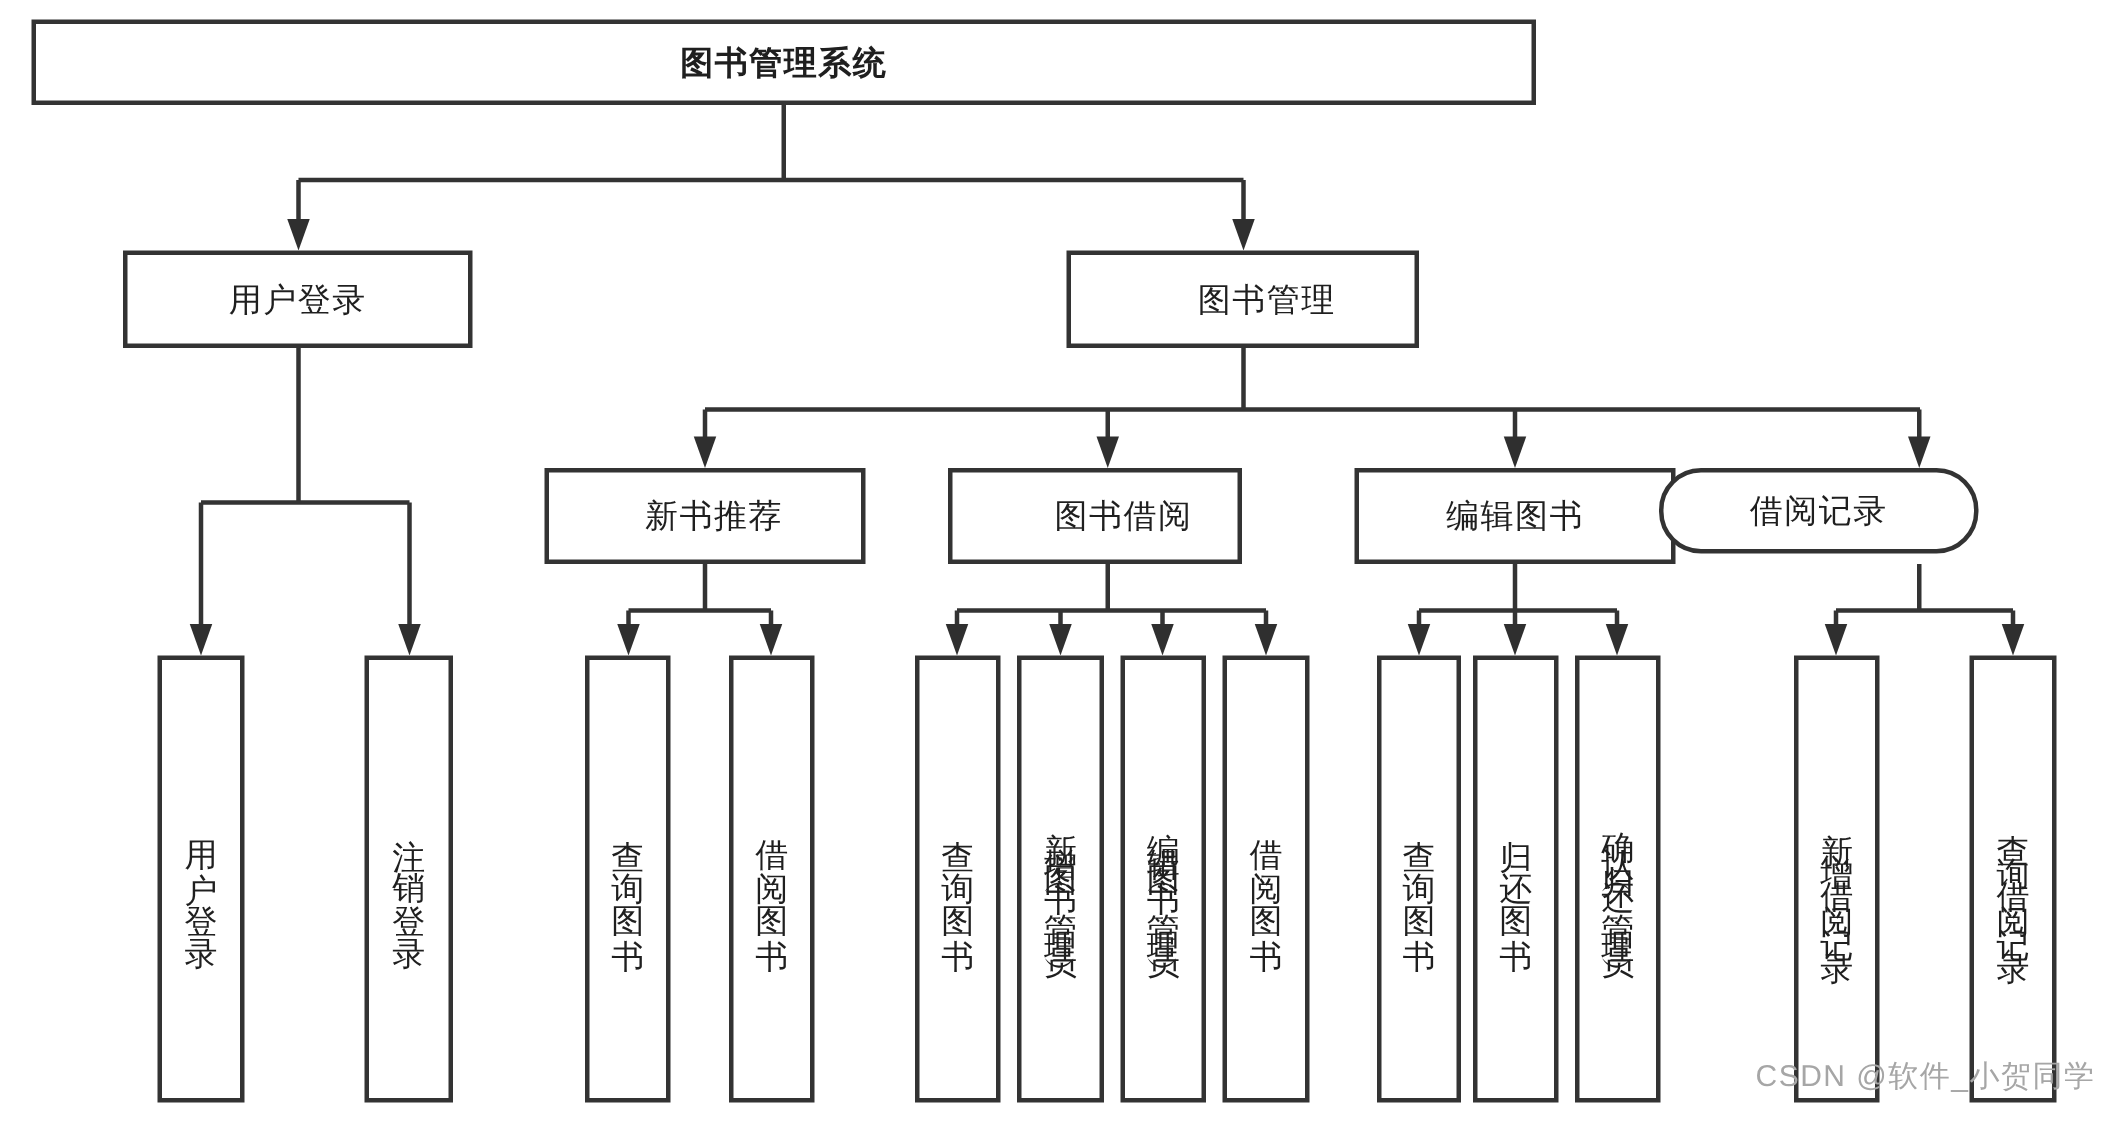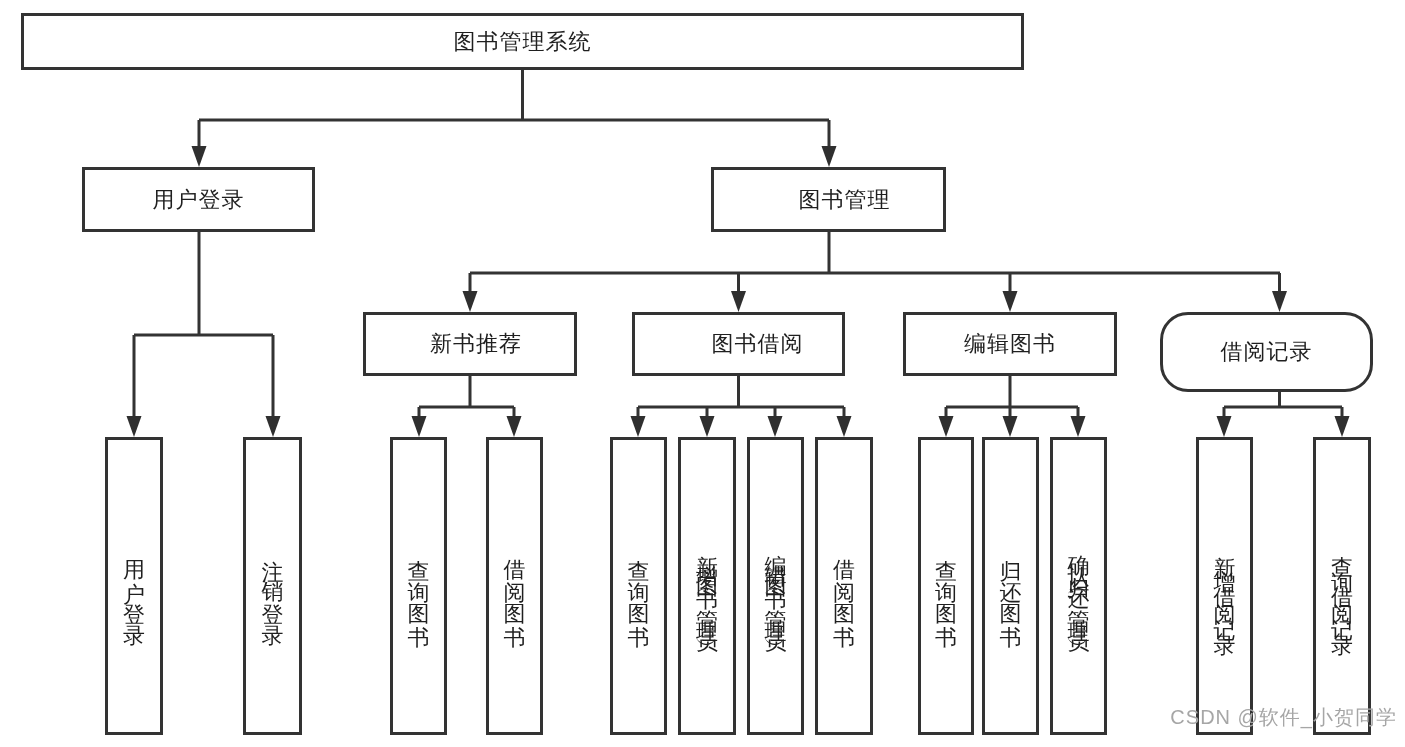--- a/index.html
+++ b/index.html
@@ -24,29 +24,29 @@
     border: 3px solid #333333;
     background: #ffffff;
     display: flex;
     align-items: center;
     justify-content: center;
     font-size: 22px;
     letter-spacing: 1px;
     white-space: nowrap;
   }
   
-  .n-root   { left: 21px;  top: 13px;  width: 1003px; height: 57px; }
+  .n-root   { left: 21px;  top: 13px;  width: 1003px; height: 57px; font-weight: bold; }
   
   .n-login  { left: 82px;  top: 167px; width: 233px; height: 65px; }
   .n-mgmt   { left: 711px; top: 167px; width: 235px; height: 65px; padding-left: 32px; }
   
   .n-newbk  { left: 363px;  top: 312px; width: 214px; height: 64px; padding-left: 12px; }
-  .n-borrow { left: 632px;  top: 312px; width: 213px; height: 64px; padding-left: 38px; }
+  .n-borrow { left: 632px;  top: 312px; width: 196px; height: 64px; padding-left: 38px; }
   .n-curr   { left: 903px;  top: 312px; width: 214px; height: 64px; }
-  .n-rec    { left: 1160px; top: 312px; width: 213px; height: 80px; border-radius: 28px; }
+  .n-rec    { left: 1106px; top: 312px; width: 213px; height: 57px; border-radius: 28px; }
   
   .leaf { top: 437px; height: 298px; }
   .leaf > span {
     writing-mode: vertical-rl;
     text-orientation: mixed;
     line-height: 1;
   }
   .ls4  > span { letter-spacing: 22px; }
   .ls6  > span { letter-spacing: 16px; }
   .lslg > span { letter-spacing: 11px; }

